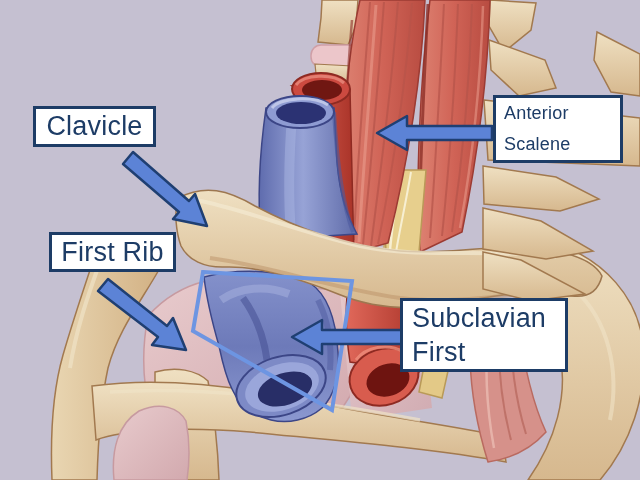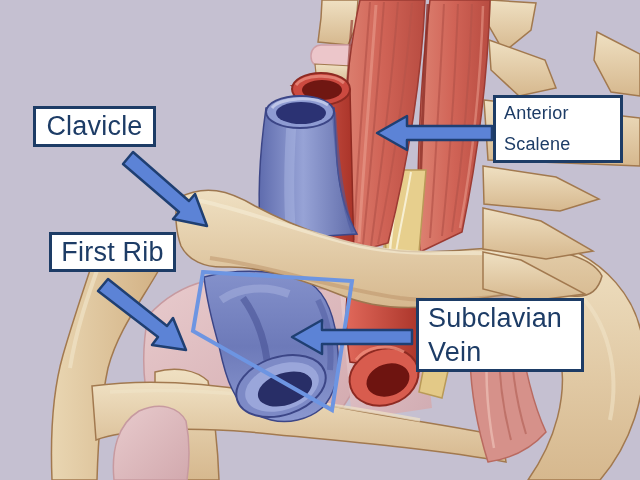--- a/index.html
+++ b/index.html
@@ -11,21 +11,21 @@
   .anat-label{
     position:absolute;box-sizing:border-box;
     background:#ffffff;border:3px solid #1d3c66;color:#1d3c66;
     display:flex;flex-direction:column;justify-content:center;
     font-size:27px;letter-spacing:0.2px;
   }
   .anat-label .line{display:block;white-space:nowrap;}
   .lbl-clavicle{left:33px;top:106px;width:123px;height:41px;align-items:center;}
   .lbl-firstrib{left:12px;top:232px;width:127px;height:40px;align-items:center;margin-left:37px;}
   .lbl-antscalene{left:493px;top:95px;width:130px;height:68px;padding-left:8px;font-size:18px;line-height:31px;}
-  .lbl-subvein{left:416px;top:298px;width:168px;height:74px;padding-left:9px;line-height:34px;}
+  .lbl-subvein{left:400px;top:298px;width:168px;height:74px;padding-left:9px;line-height:34px;}
 </style>
 </head>
 <body>
 
 <div class="stage">
 <svg width="640" height="480" viewBox="0 0 640 480">
   <defs>
     <linearGradient id="boneG" x1="0" y1="0" x2="0" y2="1">
       <stop offset="0" stop-color="#efe0c2"></stop>
           <stop offset="1" stop-color="#d6b88e"></stop>
@@ -203,15 +203,15 @@
 </div>
 <div class="anat-label lbl-firstrib">
   <span class="line">First Rib</span>
 </div>
 <div class="anat-label lbl-antscalene">
   <span class="line">Anterior</span>
   <span class="line">Scalene</span>
 </div>
 <div class="anat-label lbl-subvein">
   <span class="line">Subclavian</span>
-  <span class="line">Vein</span>
+  <span class="line">First</span>
 </div>
 </div>
 
 </body></html>

